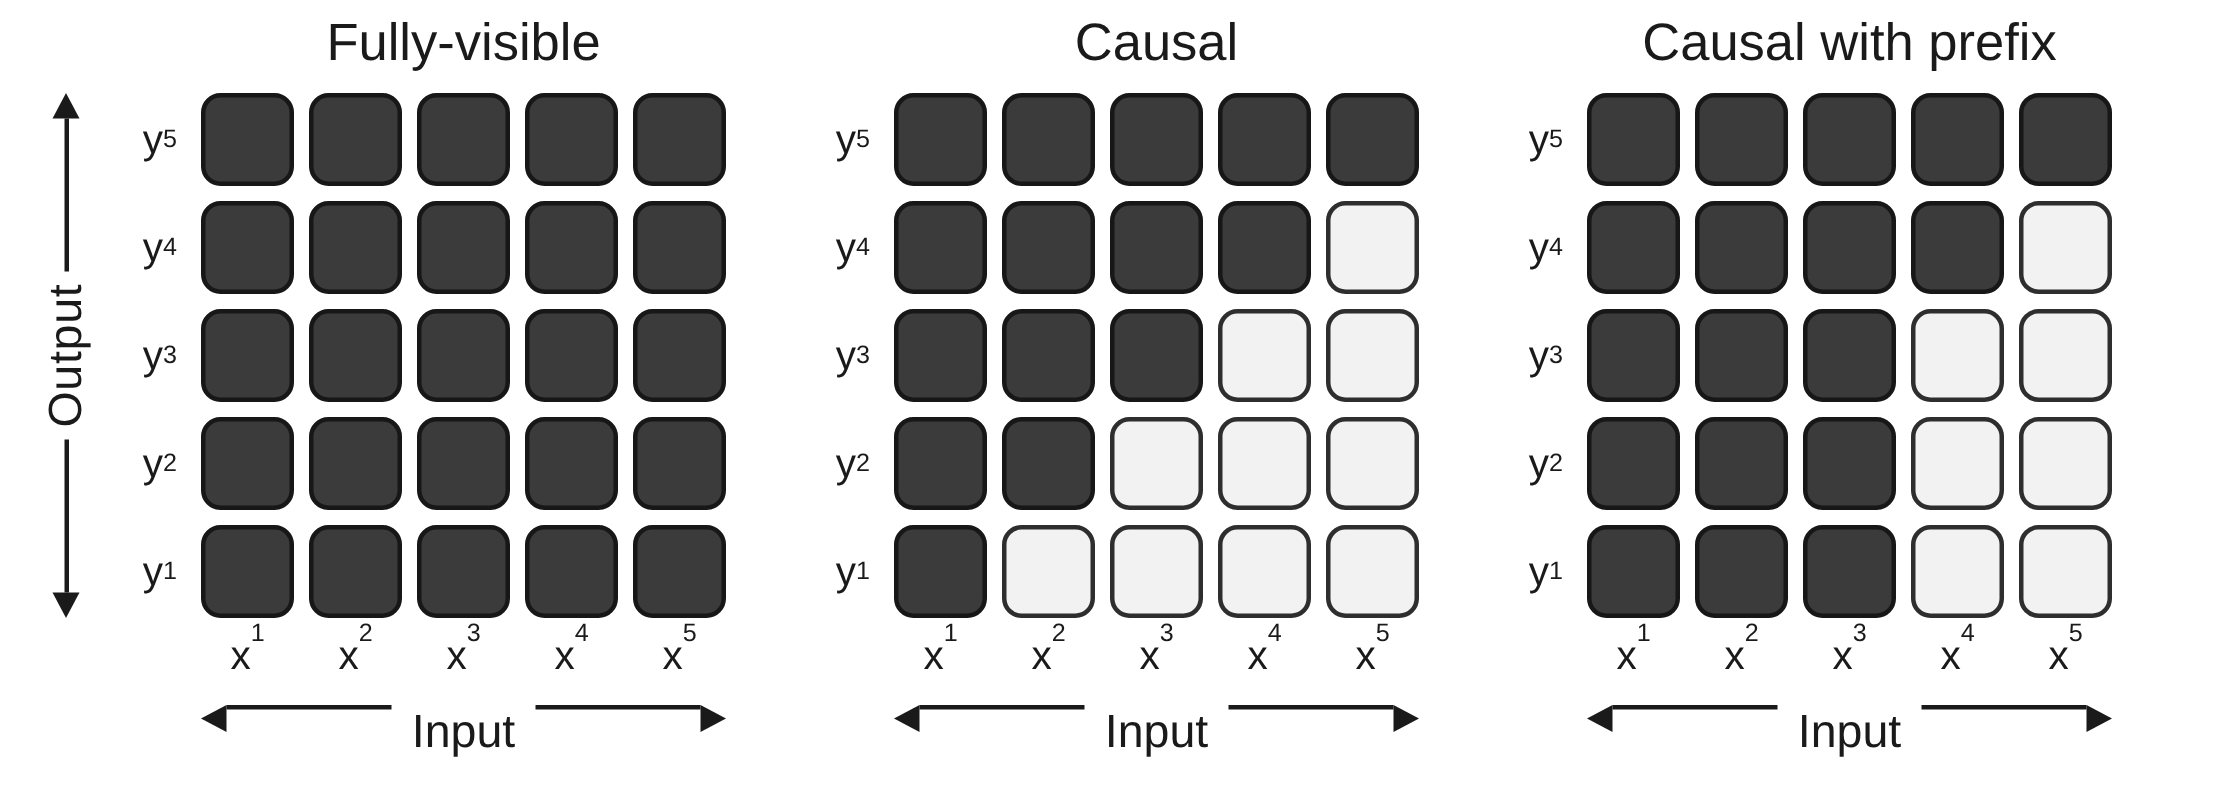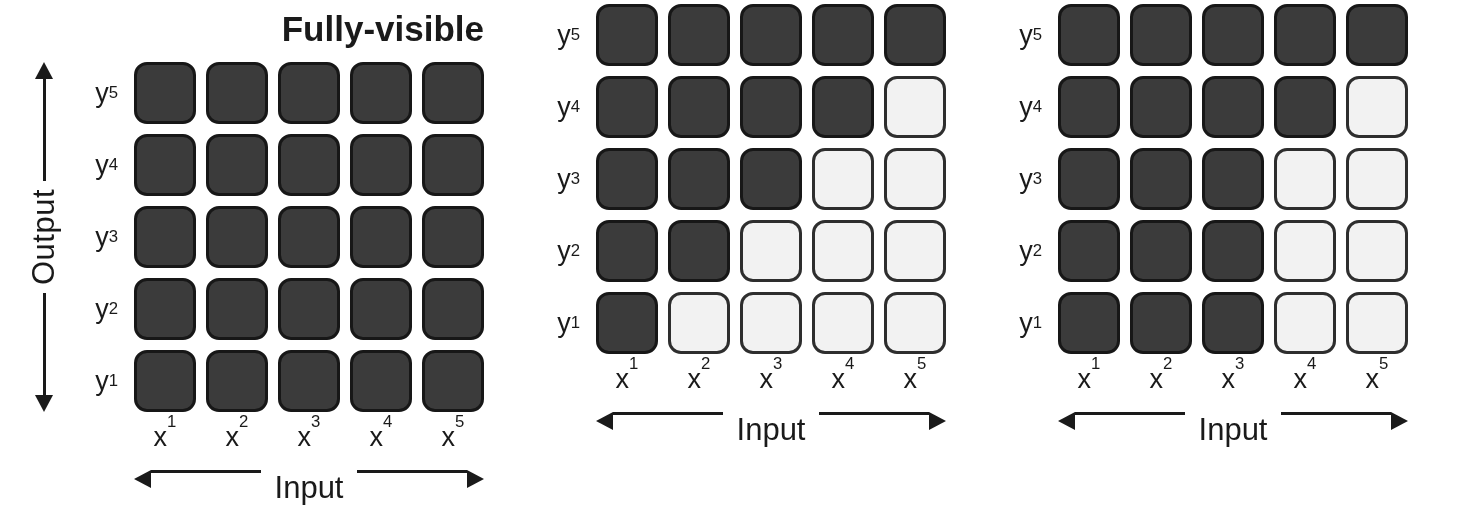--- a/index.html
+++ b/index.html
@@ -42,22 +42,22 @@
     margin: 8px 0;
     letter-spacing: 0.5px;
   }
   
   .panels { display: flex; gap: 48px; }
   .panel { flex: none; }
   .panel-title {
     margin: 0 0 8px 64px;
     width: 350px;
     height: 50px; line-height: 50px;
-    font-size: 35px; font-weight: 700;
-    text-align: right;
+    font-size: 35px; font-weight: 400;
+    text-align: center;
     white-space: nowrap;
   }
   .grid-area { display: flex; }
   .row-labels {
     width: 64px;
     display: grid;
     grid-template-rows: repeat(5, 62px);
     row-gap: 10px;
     box-sizing: border-box;
     padding-right: 16px;
@@ -203,20 +203,21 @@
       <div class="input-axis">
         <span class="arr-left"></span>
         <span class="h-line"></span>
         <span class="axis-word">Input</span>
         <span class="h-line"></span>
         <span class="arr-right"></span>
       </div>
     </section>
 
     <section class="panel">
+      <h2 class="panel-title">Causal</h2>
       <div class="grid-area">
         <div class="row-labels">
             <span class="axis-label">
               <span>y</span>
               <sub>5</sub>
             </span>
             <span class="axis-label">
               <span>y</span>
               <sub>4</sub>
             </span>
@@ -286,20 +287,21 @@
       <div class="input-axis">
         <span class="arr-left"></span>
         <span class="h-line"></span>
         <span class="axis-word">Input</span>
         <span class="h-line"></span>
         <span class="arr-right"></span>
       </div>
     </section>
 
     <section class="panel">
+      <h2 class="panel-title">Causal with prefix</h2>
       <div class="grid-area">
         <div class="row-labels">
             <span class="axis-label">
               <span>y</span>
               <sub>5</sub>
             </span>
             <span class="axis-label">
               <span>y</span>
               <sub>4</sub>
             </span>

